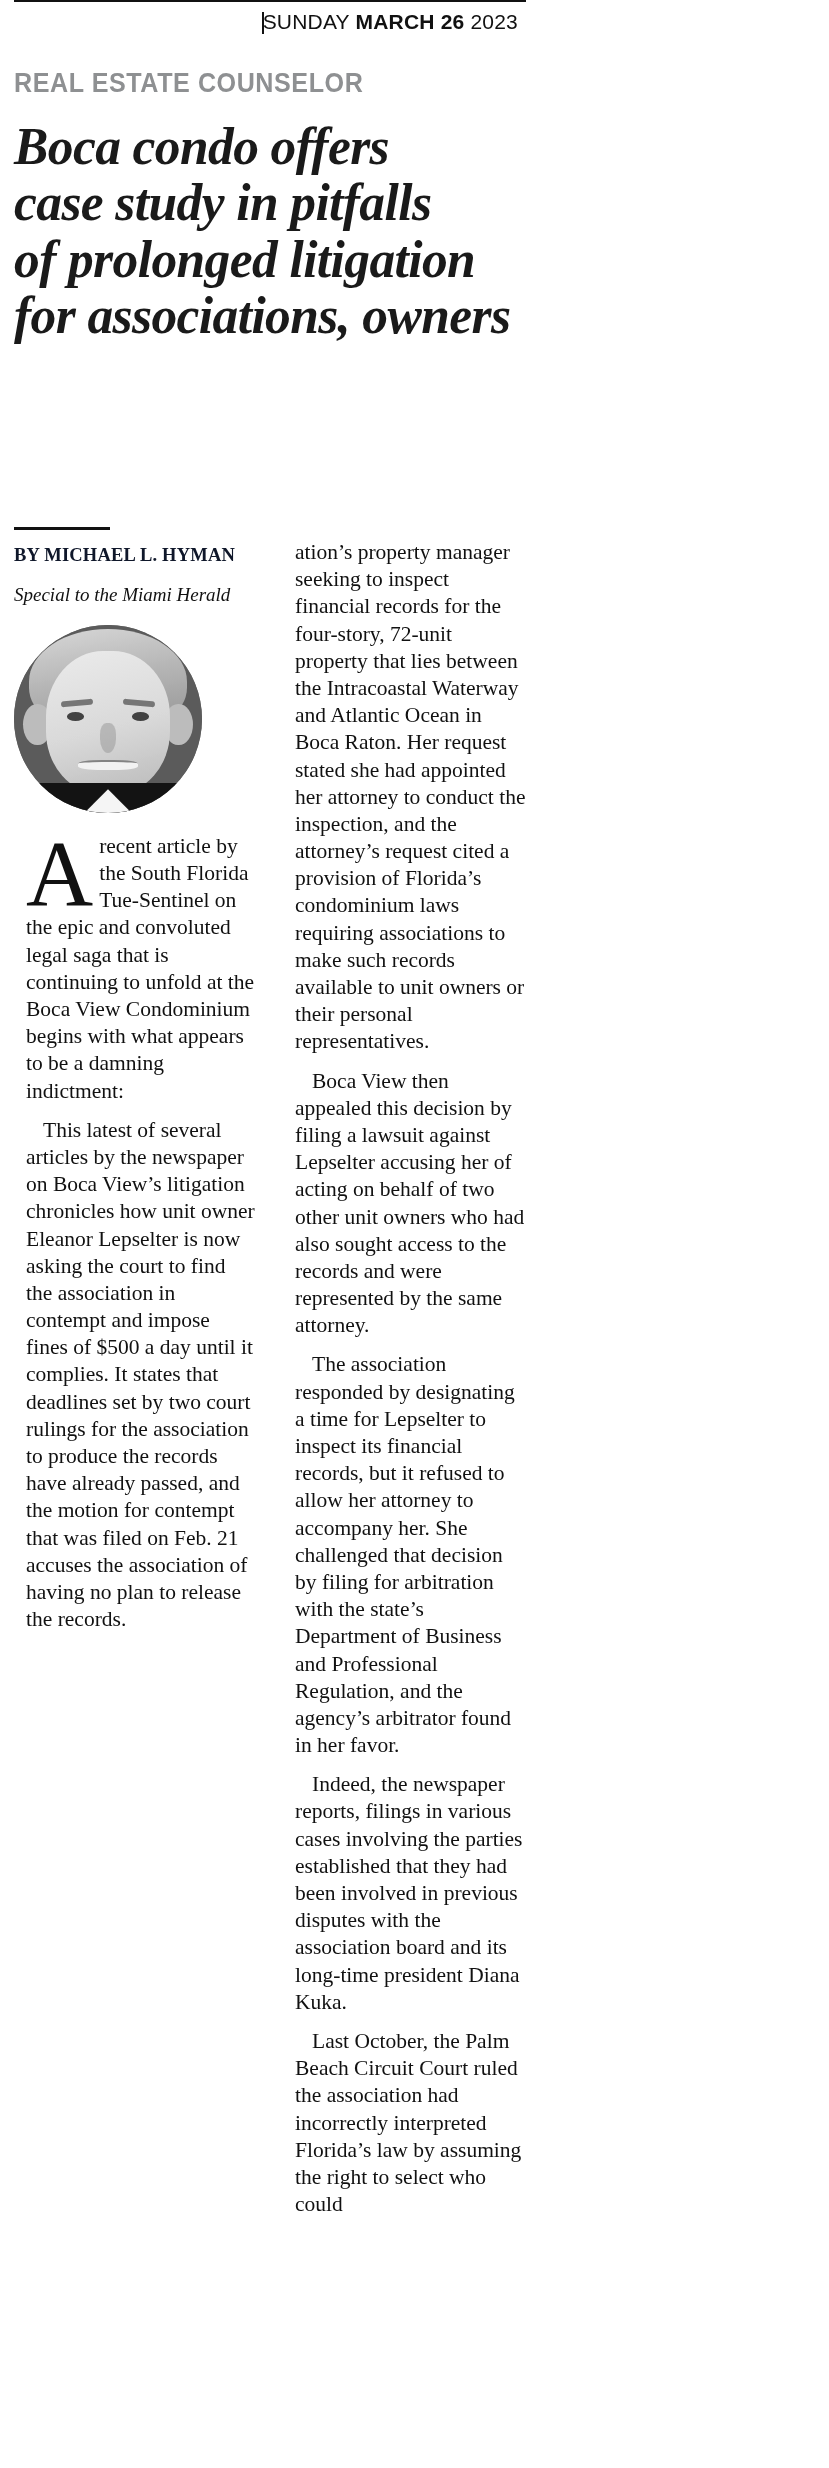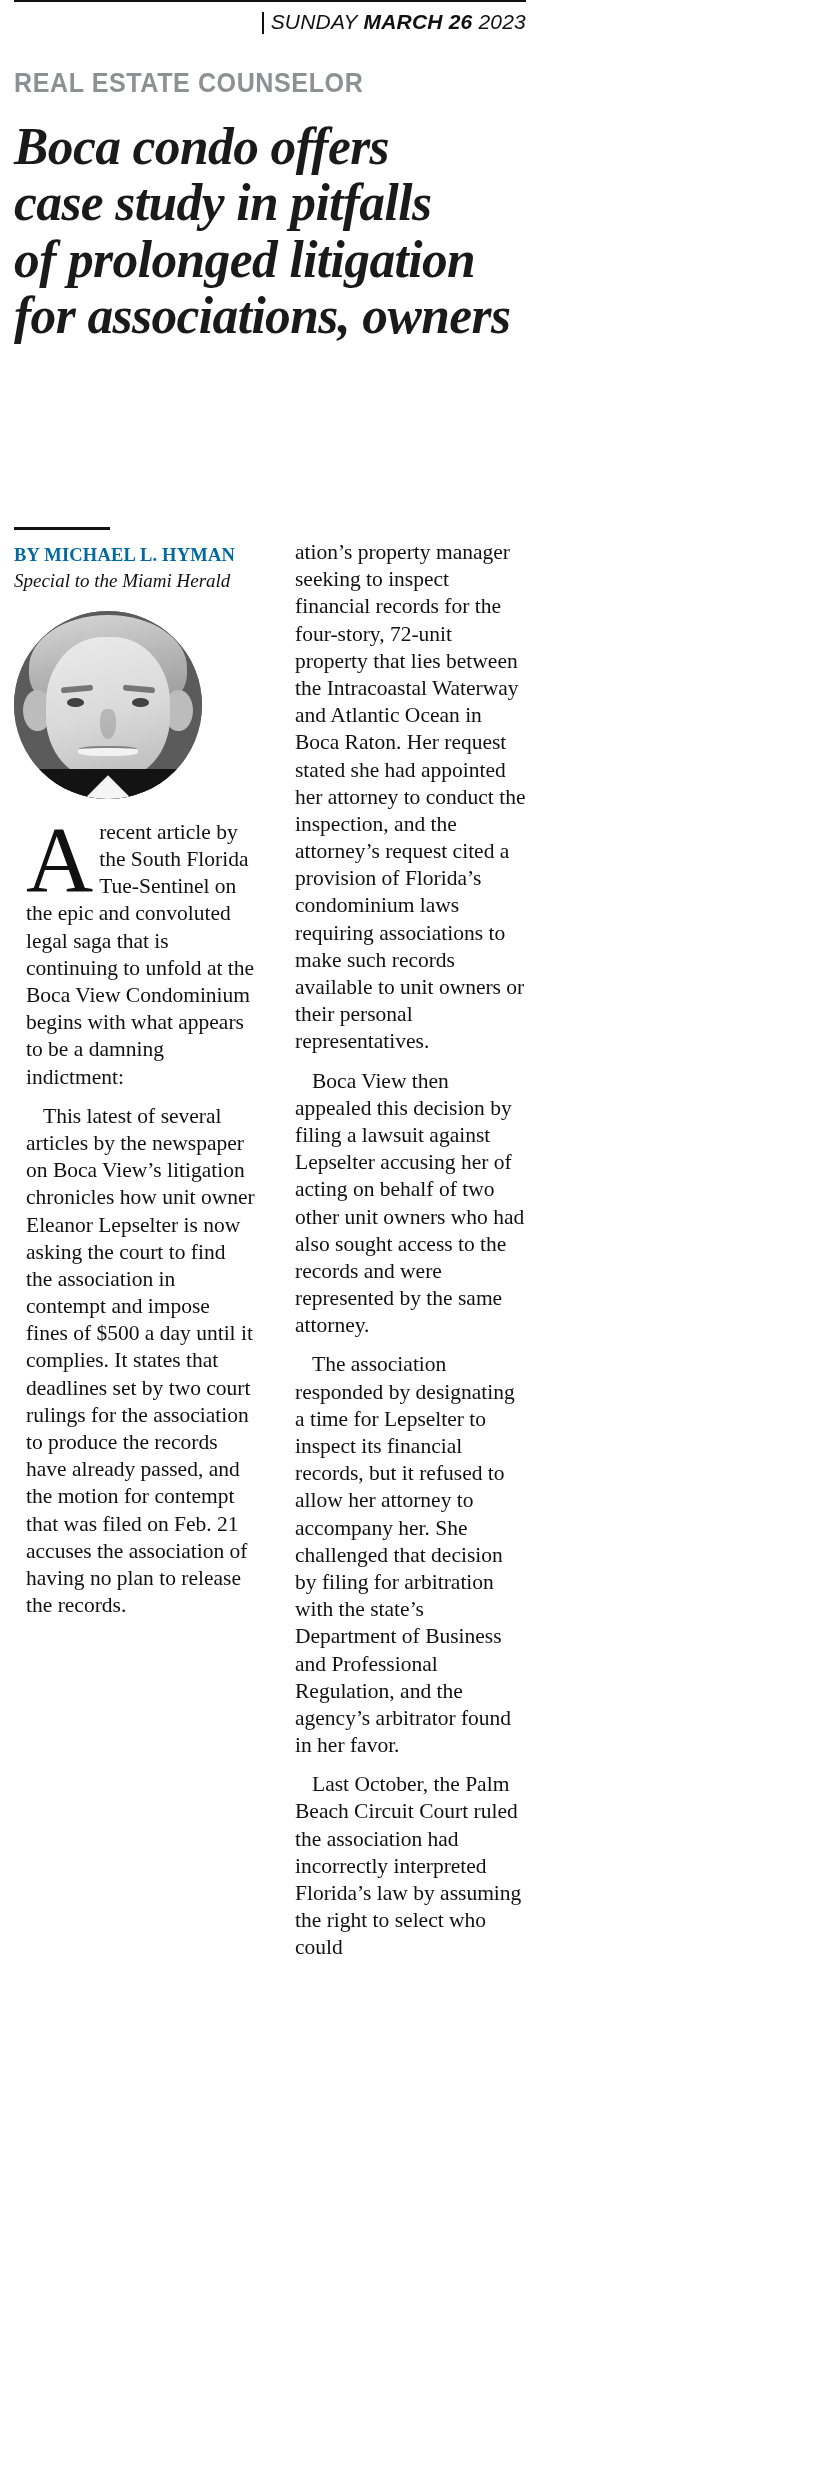--- a/index.html
+++ b/index.html
@@ -32,28 +32,27 @@
   .masthead-divider {
     position: absolute;
     left: 248px;
     top: 10px;
     width: 2px;
     height: 22px;
     background: #111;
   }
   .dateline {
     position: absolute;
-    right: 0;
+    right: 8px;
     top: 8px;
     font-family: "Liberation Sans", "DejaVu Sans", sans-serif;
     font-size: 21px;
     letter-spacing: 0.2px;
     color: #111;
     white-space: nowrap;
-    font-style: italic;
   }
   .dateline .wk { font-weight: 400; }
   .dateline .md { font-weight: 700; }
   .dateline .yr { font-weight: 400; }
 
   
   .kicker {
     margin-top: 22px;
     font-family: "Liberation Sans", "DejaVu Sans", sans-serif;
     font-weight: 700;
@@ -102,29 +101,29 @@
     width: 96px;
     height: 3px;
     background: #111;
     margin-bottom: 14px;
   }
   .byline-author {
     font-family: "Liberation Serif", "DejaVu Serif", serif;
     font-weight: 700;
     font-size: 18.5px;
     letter-spacing: 0.2px;
-    color: #0369a1;
+    color: #0f172a;
     text-transform: uppercase;
     line-height: 1.25;
   }
   .byline-desk {
     font-style: italic;
     font-size: 19px;
     color: #111;
-    margin-top: 2px;
+    margin-top: 16px;
     line-height: 1.25;
   }
 
   
   .headshot-wrap { margin-top: 18px; }
   .headshot {
     width: 188px;
     height: 188px;
     border-radius: 50%;
     overflow: hidden;
@@ -273,17 +272,18 @@
       <div class="body-text">
         <p class="first"><span class="dropcap">A</span><span>recent article by the South Florida Tue-Sentinel on the epic and convoluted legal saga that is continuing to unfold at the Boca View Condominium begins with what appears to be a damning indictment:</span></p>
         <p>This latest of several articles by the newspaper on Boca View’s litigation chronicles how unit owner Eleanor Lepselter is now asking the court to find the association in contempt and impose fines of $500 a day until it complies. It states that deadlines set by two court rulings for the association to produce the records have already passed, and the motion for contempt that was filed on Feb. 21 accuses the association of having no plan to release the records.</p>
       </div>
     </div>
 
     <div class="col col-right">
       <p>ation’s property manager seeking to inspect financial records for the four-story, 72-unit property that lies between the Intracoastal Waterway and Atlantic Ocean in Boca Raton. Her request stated she had appointed her attorney to conduct the inspection, and the attorney’s request cited a provision of Florida’s condominium laws requiring associations to make such records available to unit owners or their personal representatives.</p>
       <p>Boca View then appealed this decision by filing a lawsuit against Lepselter accusing her of acting on behalf of two other unit owners who had also sought access to the records and were represented by the same attorney.</p>
       <p>The association responded by designating a time for Lepselter to inspect its financial records, but it refused to allow her attorney to accompany her. She challenged that decision by filing for arbitration with the state’s Department of Business and Professional Regulation, and the agency’s arbitrator found in her favor.</p>
+      <p>Indeed, the newspaper reports, filings in various cases involving the parties established that they had been involved in previous disputes with the association board and its long-time president Diana Kuka.</p>
       <p>Last October, the Palm Beach Circuit Court ruled the association had incorrectly interpreted Florida’s law by assuming the right to select who could</p>
     </div>
 
   </div>
 </div>
 
 </body></html>

